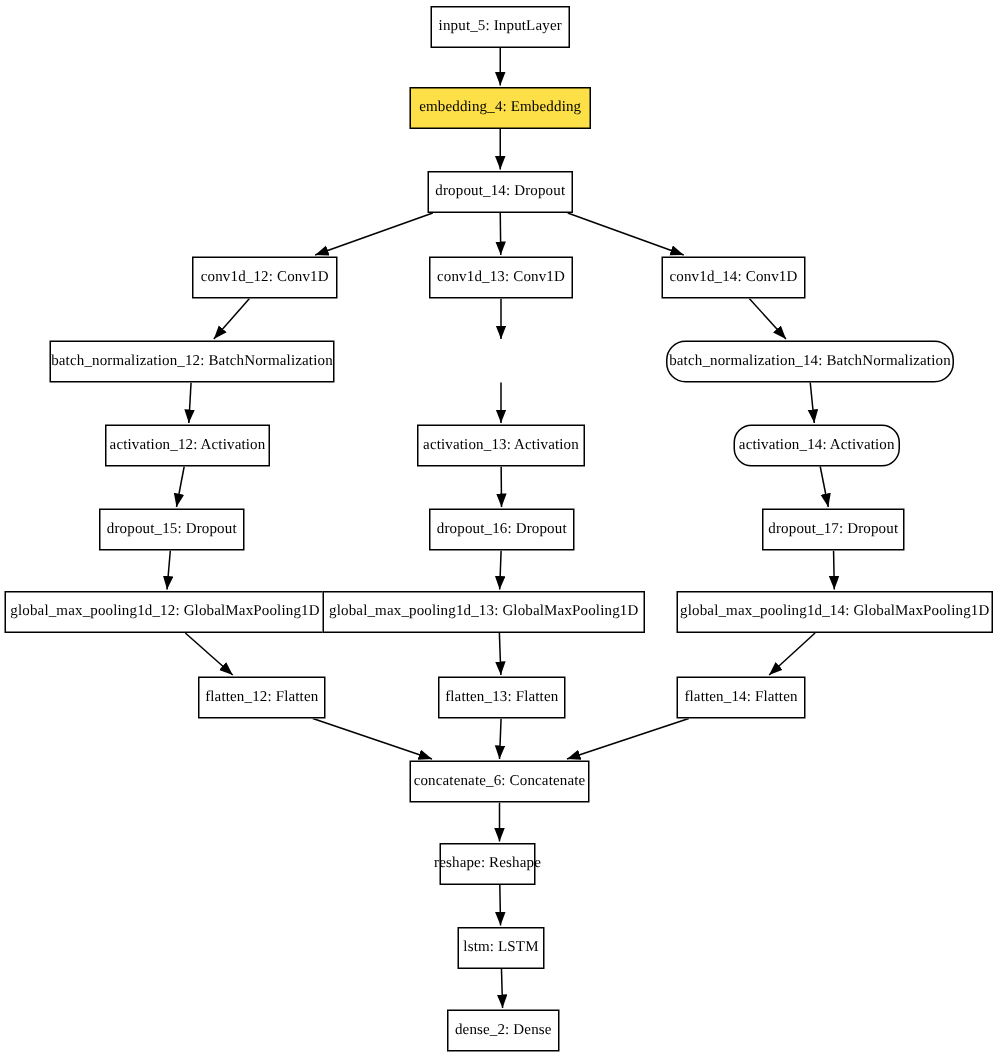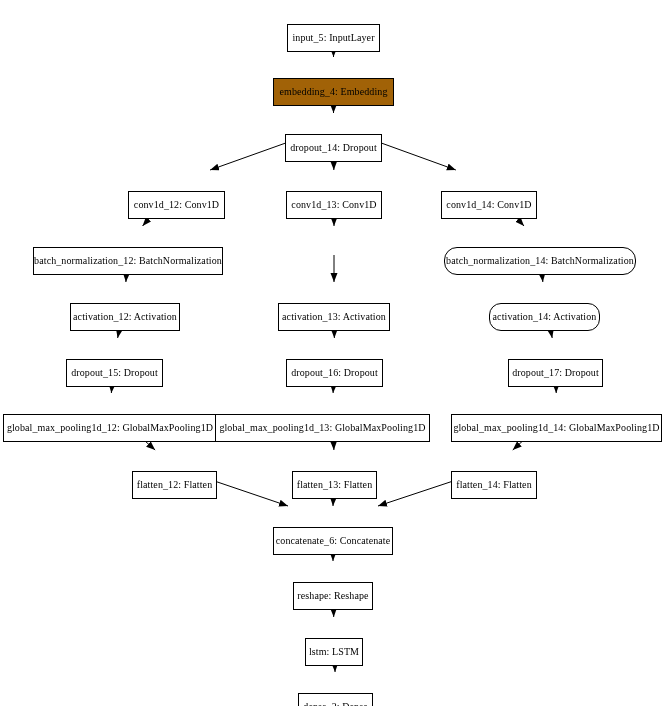--- a/index.html
+++ b/index.html
@@ -31,21 +31,20 @@
     border: 1px solid #000000;
     background: #ffffff;
     color: #000000;
     display: flex;
     align-items: center;
     justify-content: center;
     font-size: 10px;
     line-height: 1;
     white-space: nowrap;
     letter-spacing: 0.1px;
-    margin-top: 20px;
   }
 </style>
 </head>
 <body>
 
 <div id="stage" style="width: 668px; height: 706px; background: rgb(255, 255, 255);">
   <svg id="edges-layer" xmlns="http://www.w3.org/2000/svg" width="668" height="706" viewBox="0 0 668 706">
       <defs>
         <marker id="arrowhead" markerUnits="userSpaceOnUse" markerWidth="10" markerHeight="8" refX="9" refY="3.5" orient="auto">
           <path d="M0,0 L9,3.5 L0,7 Z" fill="#000000"></path>
@@ -73,37 +72,37 @@
       <line x1="543.375" y1="422" x2="512.75" y2="450" stroke="#000000" stroke-width="1" marker-end="url(#arrowhead)"></line>
       <line x1="208.55" y1="479" x2="288" y2="506" stroke="#000000" stroke-width="1" marker-end="url(#arrowhead)"></line>
       <line x1="334.05" y1="479" x2="333" y2="506" stroke="#000000" stroke-width="1" marker-end="url(#arrowhead)"></line>
       <line x1="459.2" y1="479" x2="378" y2="506" stroke="#000000" stroke-width="1" marker-end="url(#arrowhead)"></line>
       <line x1="333" y1="535" x2="333" y2="561" stroke="#000000" stroke-width="1" marker-end="url(#arrowhead)"></line>
       <line x1="333.21" y1="590" x2="333.7" y2="617" stroke="#000000" stroke-width="1" marker-end="url(#arrowhead)"></line>
       <line x1="334.315" y1="646" x2="335.05" y2="672" stroke="#000000" stroke-width="1" marker-end="url(#arrowhead)"></line>
     </svg>
   <div id="nodes-layer">
       <div class="node" style="left: 287px; top: 4px; width: 93px; height: 28px; background: rgb(255, 255, 255); border-color: rgb(0, 0, 0); color: rgb(0, 0, 0);">input_5: InputLayer</div>
-      <div class="node" style="left: 273px; top: 58px; width: 121px; height: 28px; background: #a16207; border-color: rgb(0, 0, 0); color: rgb(0, 0, 0);">embedding_4: Embedding</div>
+      <div class="node" style="left: 273px; top: 58px; width: 121px; height: 28px; background: #fde047; border-color: rgb(0, 0, 0); color: rgb(0, 0, 0);">embedding_4: Embedding</div>
       <div class="node" style="left: 285px; top: 114px; width: 97px; height: 28px; background: rgb(255, 255, 255); border-color: rgb(0, 0, 0); color: rgb(0, 0, 0);">dropout_14: Dropout</div>
       <div class="node" style="left: 128px; top: 171px; width: 97px; height: 28px; background: rgb(255, 255, 255); border-color: rgb(0, 0, 0); color: rgb(0, 0, 0);">conv1d_12: Conv1D</div>
       <div class="node" style="left: 286px; top: 171px; width: 96px; height: 28px; background: rgb(255, 255, 255); border-color: rgb(0, 0, 0); color: rgb(0, 0, 0);">conv1d_13: Conv1D</div>
       <div class="node" style="left: 441px; top: 171px; width: 96px; height: 28px; background: rgb(255, 255, 255); border-color: rgb(0, 0, 0); color: rgb(0, 0, 0);">conv1d_14: Conv1D</div>
       <div class="node" style="left: 33px; top: 227px; width: 190px; height: 28px; background: rgb(255, 255, 255); border-color: rgb(0, 0, 0); color: rgb(0, 0, 0);">batch_normalization_12: BatchNormalization</div>
       <div class="node" style="left: 444px; top: 227px; width: 192px; height: 28px; background: rgb(255, 255, 255); border-color: rgb(0, 0, 0); color: rgb(0, 0, 0); border-radius: 13px;">batch_normalization_14: BatchNormalization</div>
       <div class="node" style="left: 70px; top: 283px; width: 110px; height: 28px; background: rgb(255, 255, 255); border-color: rgb(0, 0, 0); color: rgb(0, 0, 0); text-align: center;">activation_12: Activation</div>
       <div class="node" style="left: 278px; top: 283px; width: 112px; height: 28px; background: rgb(255, 255, 255); border-color: rgb(0, 0, 0); color: rgb(0, 0, 0);">activation_13: Activation</div>
       <div class="node" style="left: 489px; top: 283px; width: 111px; height: 28px; background: rgb(255, 255, 255); border-color: rgb(0, 0, 0); color: rgb(0, 0, 0); border-radius: 12px;">activation_14: Activation</div>
       <div class="node" style="left: 66px; top: 339px; width: 97px; height: 28px; background: rgb(255, 255, 255); border-color: rgb(0, 0, 0); color: rgb(0, 0, 0);">dropout_15: Dropout</div>
       <div class="node" style="left: 286px; top: 339px; width: 97px; height: 28px; background: rgb(255, 255, 255); border-color: rgb(0, 0, 0); color: rgb(0, 0, 0);">dropout_16: Dropout</div>
       <div class="node" style="left: 508px; top: 339px; width: 95px; height: 28px; background: rgb(255, 255, 255); border-color: rgb(0, 0, 0); color: rgb(0, 0, 0);">dropout_17: Dropout</div>
       <div class="node" style="left: 3px; top: 394px; width: 214px; height: 28px; background: rgb(255, 255, 255); border-color: rgb(0, 0, 0); color: rgb(0, 0, 0);">global_max_pooling1d_12: GlobalMaxPooling1D</div>
       <div class="node" style="left: 215px; top: 394px; width: 215px; height: 28px; background: rgb(255, 255, 255); border-color: rgb(0, 0, 0); color: rgb(0, 0, 0);">global_max_pooling1d_13: GlobalMaxPooling1D</div>
       <div class="node" style="left: 451px; top: 394px; width: 211px; height: 28px; background: rgb(255, 255, 255); border-color: rgb(0, 0, 0); color: rgb(0, 0, 0);">global_max_pooling1d_14: GlobalMaxPooling1D</div>
       <div class="node" style="left: 132px; top: 451px; width: 85px; height: 28px; background: rgb(255, 255, 255); border-color: rgb(0, 0, 0); color: rgb(0, 0, 0);">flatten_12: Flatten</div>
       <div class="node" style="left: 292px; top: 451px; width: 85px; height: 28px; background: rgb(255, 255, 255); border-color: rgb(0, 0, 0); color: rgb(0, 0, 0);">flatten_13: Flatten</div>
       <div class="node" style="left: 451px; top: 451px; width: 86px; height: 28px; background: rgb(255, 255, 255); border-color: rgb(0, 0, 0); color: rgb(0, 0, 0);">flatten_14: Flatten</div>
       <div class="node" style="left: 273px; top: 507px; width: 120px; height: 28px; background: rgb(255, 255, 255); border-color: rgb(0, 0, 0); color: rgb(0, 0, 0);">concatenate_6: Concatenate</div>
-      <div class="node" style="left: 293px; top: 562px; width: 80px; height: 28px; background: rgb(255, 255, 255); border-color: rgb(0, 0, 0); color: rgb(0, 0, 0);">reshape: Reshape</div>
+      <div class="node" style="left: 293px; top: 562px; width: 64px; height: 28px; background: rgb(255, 255, 255); border-color: rgb(0, 0, 0); color: rgb(0, 0, 0);">reshape: Reshape</div>
       <div class="node" style="left: 305px; top: 618px; width: 58px; height: 28px; background: rgb(255, 255, 255); border-color: rgb(0, 0, 0); color: rgb(0, 0, 0);">lstm: LSTM</div>
       <div class="node" style="left: 298px; top: 673px; width: 75px; height: 28px; background: rgb(255, 255, 255); border-color: rgb(0, 0, 0); color: rgb(0, 0, 0);">dense_2: Dense</div>
     </div>
 </div>
 
 </body></html>

